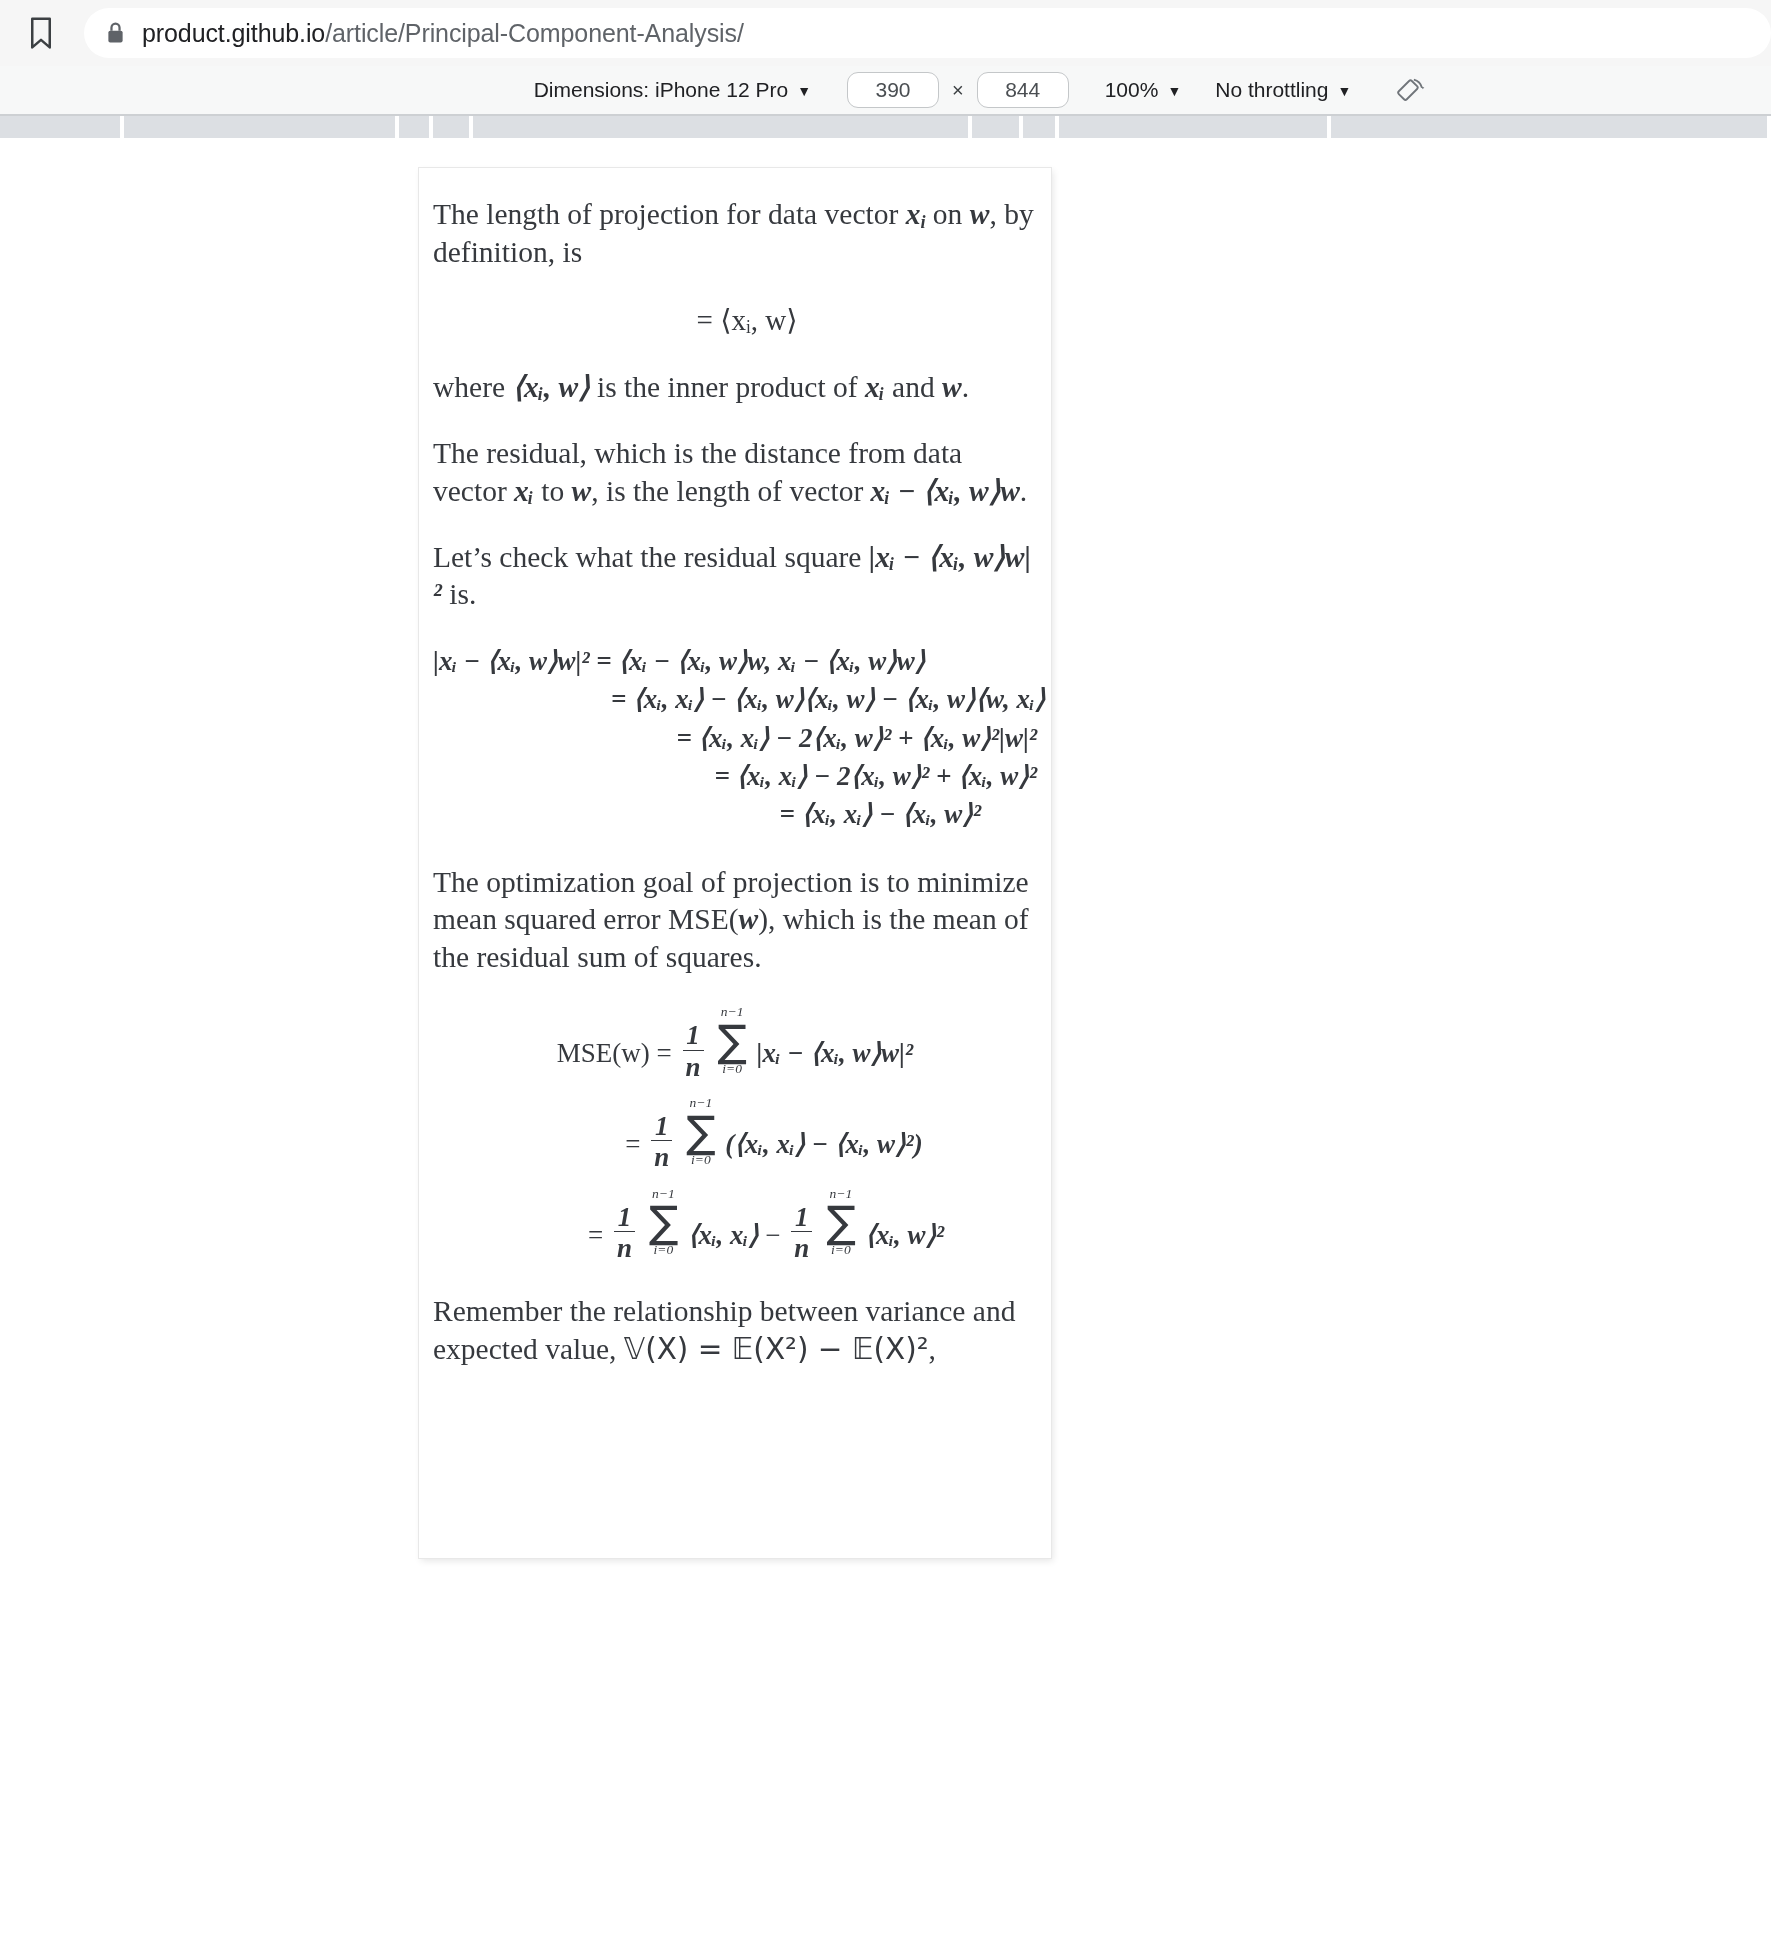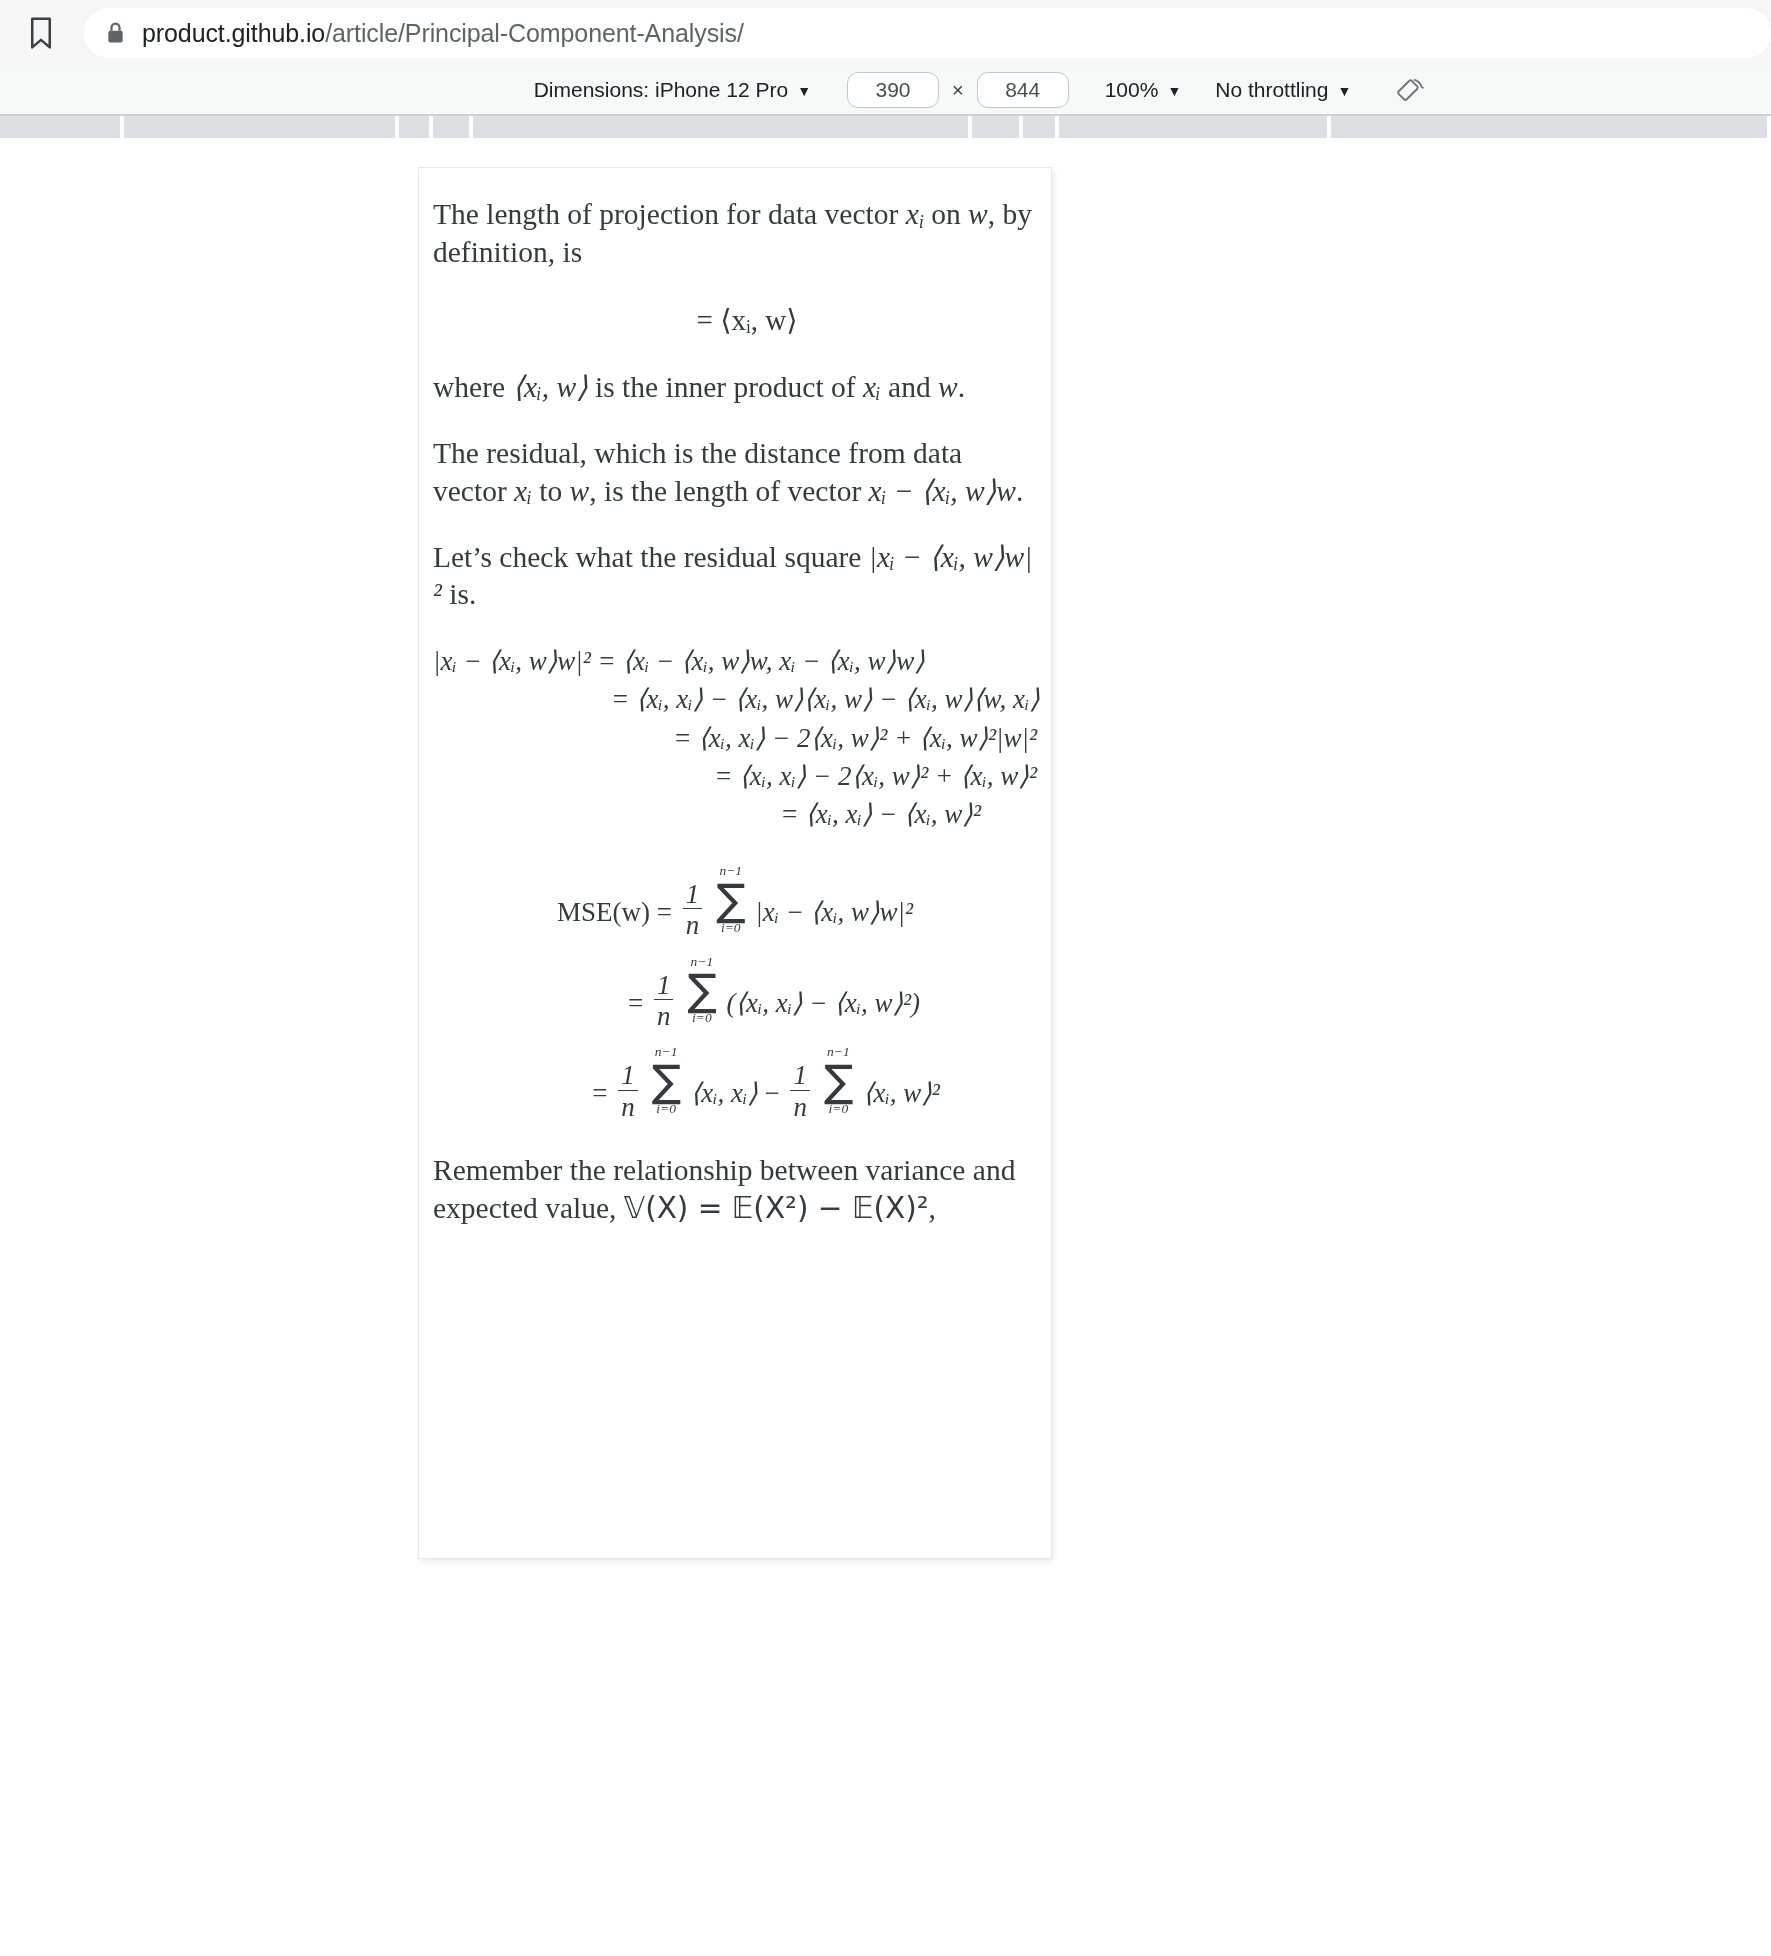--- a/index.html
+++ b/index.html
@@ -169,21 +169,21 @@
   p.para {
     font-size: 29.5px;
     line-height: 1.28;
     margin: 0 0 28px 0;
     color: #36393e;
     font-family: "Liberation Serif", serif;
     letter-spacing: 0.0px;
   }
 
   
-  .mi { font-family: "Liberation Serif", serif; font-style: italic; }
+  .mi { font-family: "Liberation Serif", serif; font-style: italic; font-weight: bold; }
   .mr { font-family: "Liberation Serif", serif; font-style: normal; }
   sub.s { font-size: 0.62em; font-style: italic; vertical-align: -0.22em; }
 
   .eqblock {
     margin: 0 0 28px 0;
     font-family: "Liberation Serif", serif;
     font-size: 29px;
     color: #36393e;
     white-space: nowrap;
   }
@@ -311,20 +311,21 @@
         <p class="para"><span>Let’s check what the residual square </span><span class="mi">|xᵢ − ⟨xᵢ, w⟩w|²</span><span> is.</span></p>
 
         <div class="eqblock" style="font-size:27px; margin-bottom:30px;">
           <div class="eq-row"><span class="mi">|xᵢ − ⟨xᵢ, w⟩w|²</span> <span class="mi">= ⟨xᵢ − ⟨xᵢ, w⟩w, xᵢ − ⟨xᵢ, w⟩w⟩</span></div>
           <div class="eq-row r-right" style="padding-right:0px; margin-left:178px;"><span class="mi">= ⟨xᵢ, xᵢ⟩ − ⟨xᵢ, w⟩⟨xᵢ, w⟩ − ⟨xᵢ, w⟩⟨w, xᵢ⟩</span></div>
           <div class="eq-row r-right" style="padding-right:0px; margin-left:178px;"><span class="mi">= ⟨xᵢ, xᵢ⟩ − 2⟨xᵢ, w⟩² + ⟨xᵢ, w⟩²|w|²</span></div>
           <div class="eq-row r-right" style="padding-right:0px; margin-left:178px;"><span class="mi">= ⟨xᵢ, xᵢ⟩ − 2⟨xᵢ, w⟩² + ⟨xᵢ, w⟩²</span></div>
           <div class="eq-row r-right" style="padding-right:56px; margin-left:178px;"><span class="mi">= ⟨xᵢ, xᵢ⟩ − ⟨xᵢ, w⟩²</span></div>
         </div>
 
+        <p class="para"><span>The optimization goal of projection is to minimize mean squared error MSE(</span><span class="mi">w</span><span>), which is the mean of the residual sum of squares.</span></p>
 
         <div class="eqblock" style="font-size:27px; margin-bottom:30px;">
           <div class="eq-row" style="text-align:center; margin-top:10px;">
             <span class="mr">MSE(w) =</span>
             <span class="frac">
               <span class="num mi">1</span>
               <span class="den mi">n</span>
             </span>
             <span class="sum">
               <span class="lim">n−1</span>

